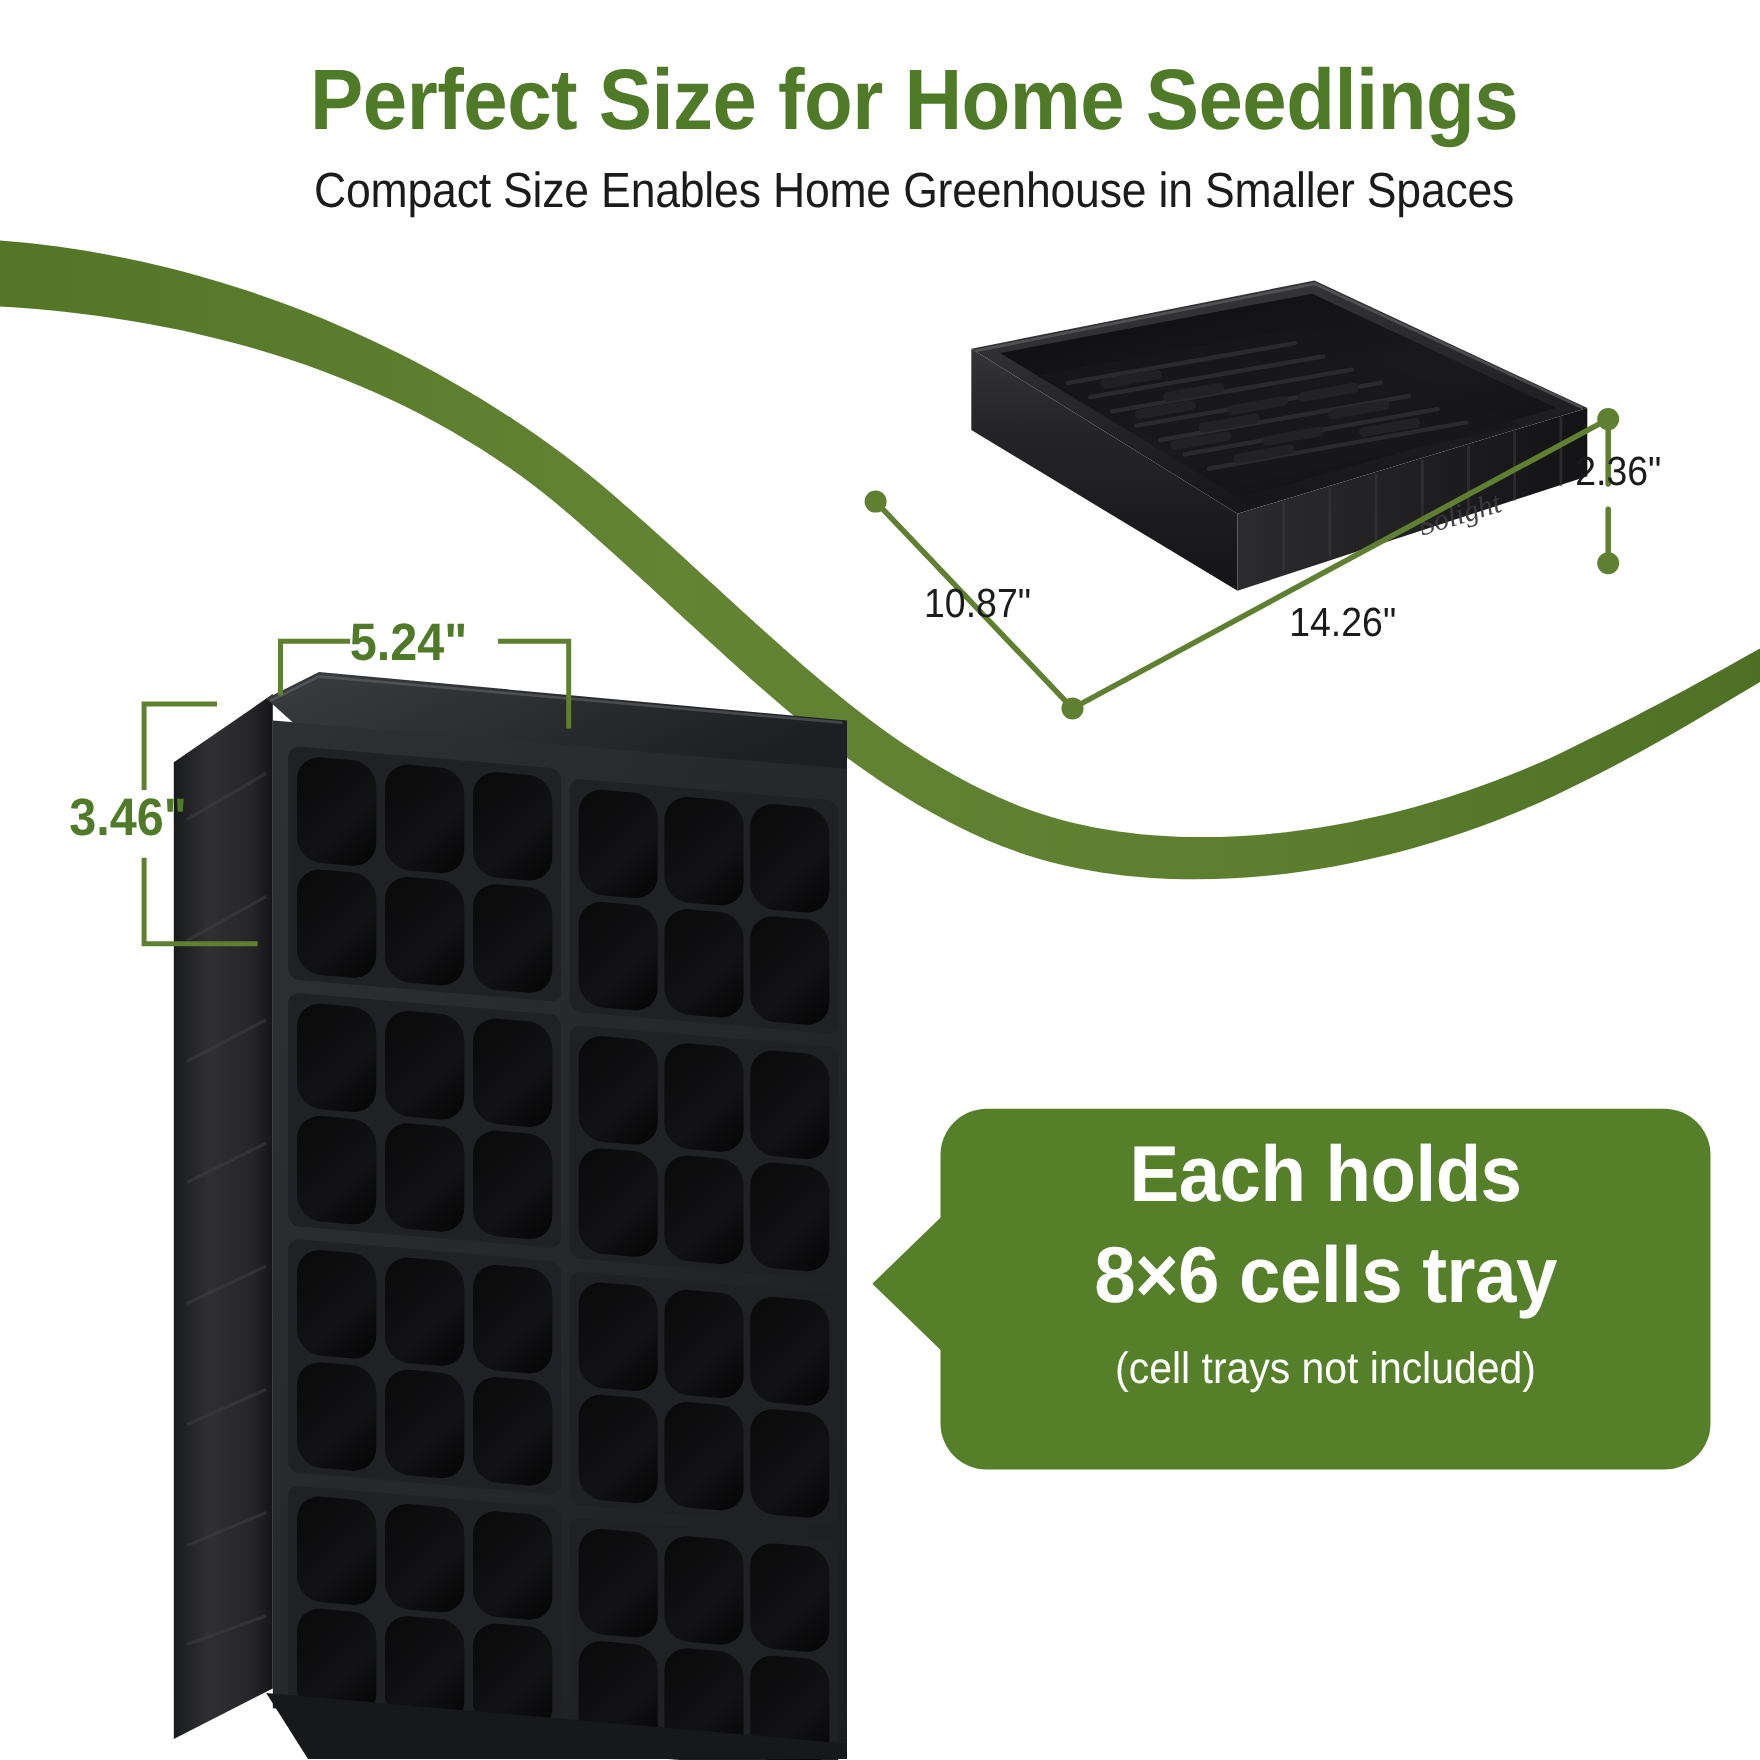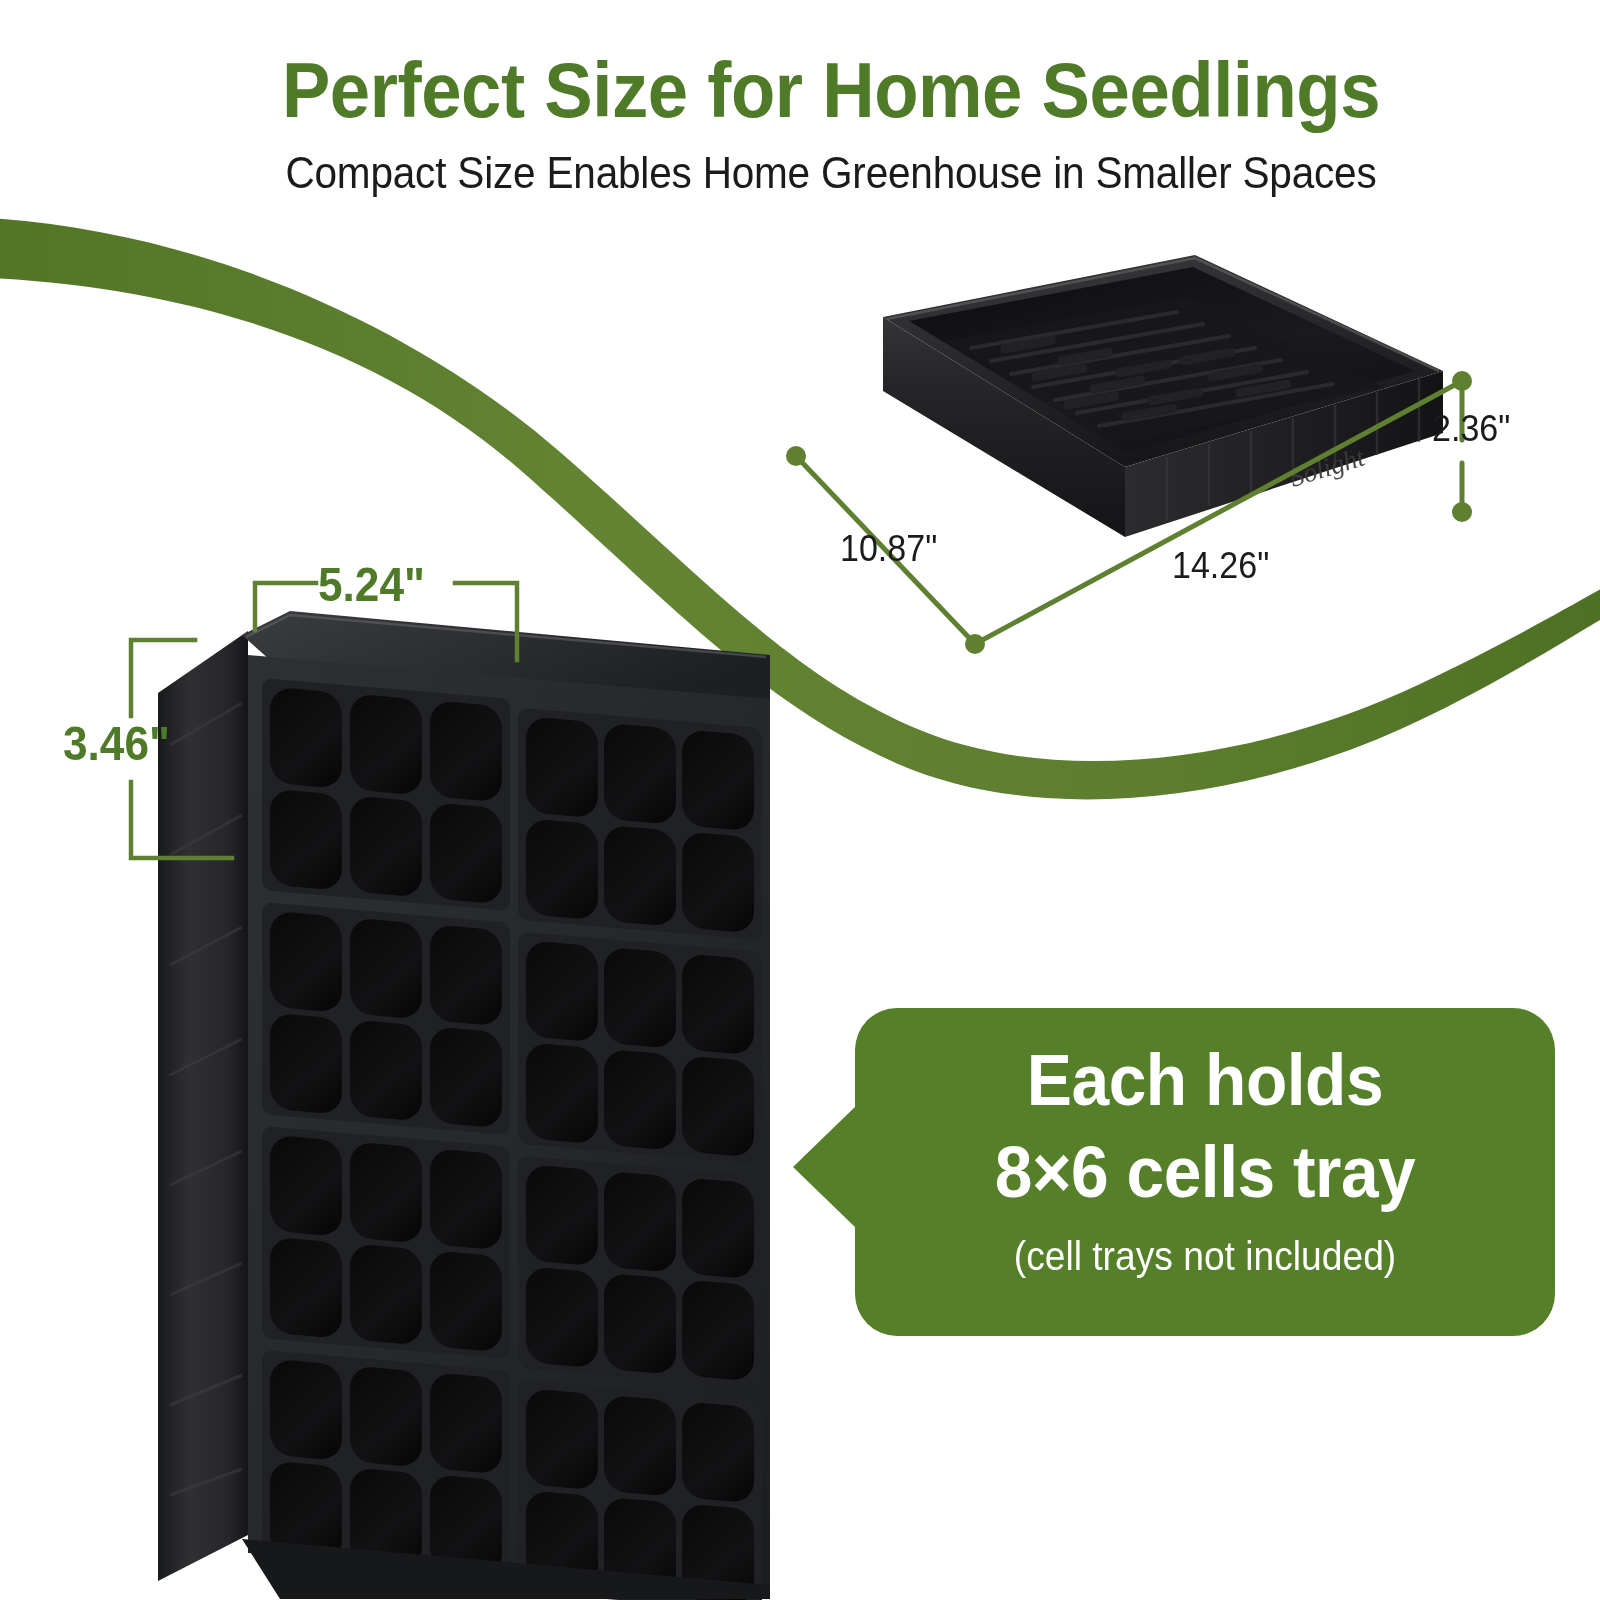--- a/index.html
+++ b/index.html
@@ -123,21 +123,21 @@
   
   #callout {
     position: absolute;
     left: 855px;
     top: 1008px;
     width: 700px;
     height: 328px;
     background: #557F28;
     border-radius: 42px;
     box-sizing: border-box;
-    padding-top: 26px;
+    padding-top: 14px;
     text-align: center;
     color: #ffffff;
   }
   #callout-tail {
     position: absolute;
     left: 793px;
     top: 1105px;
     width: 64px;
     height: 124px;
     background: #557F28;

